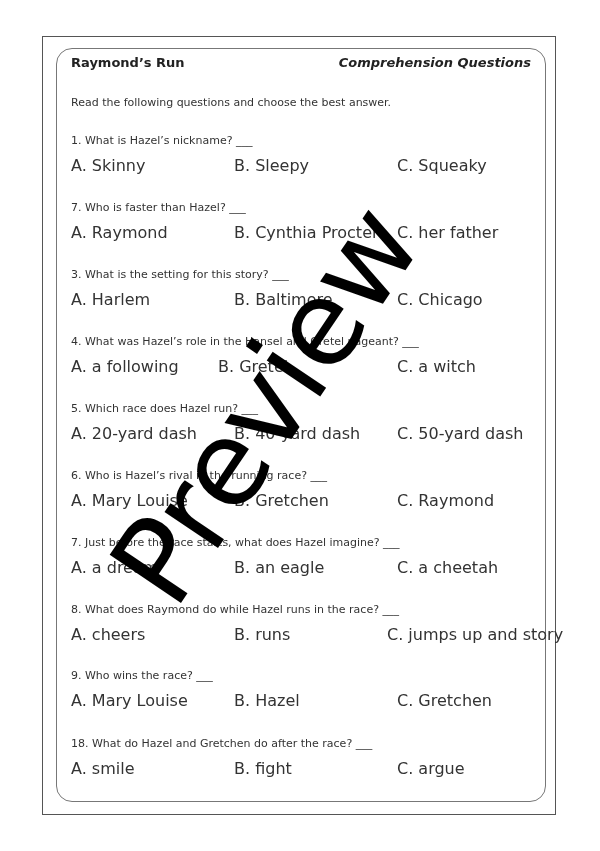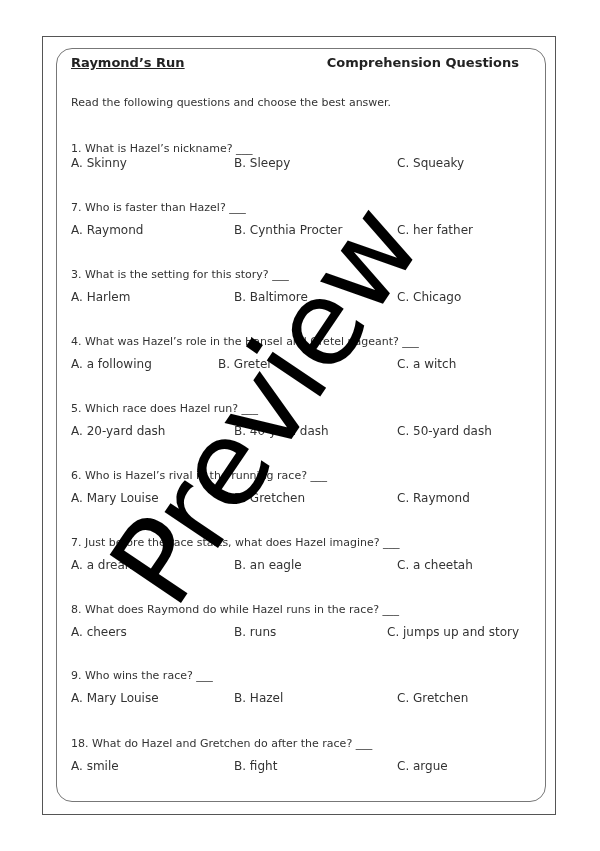--- a/index.html
+++ b/index.html
@@ -3,42 +3,42 @@
 <meta charset="utf-8">
 <style>
   html, body { margin:0; padding:0; background:#ffffff; }
   body { width:600px; height:851px; position:relative; overflow:hidden;
          font-family:"DejaVu Sans","Liberation Sans",sans-serif; color:#333; }
   .outer { position:absolute; left:42px; top:36px; width:514px; height:779px;
            border:1.5px solid #555; box-sizing:border-box; }
   .inner { position:absolute; left:56px; top:48px; width:490px; height:754px;
            border:1.5px solid #777; border-radius:16px; box-sizing:border-box; }
   .hdr { position:absolute; top:55px; font-weight:bold; font-size:13px; color:#222; }
-  .hdr.left { left:71px;text-decoration:underline; }
-  .hdr.right { right:81px; }
+  .hdr.left { left:71px; }
+  .hdr.right { right:69px;font-style:italic; }
   .instr { position:absolute; left:71px; top:96px; font-size:11px; color:#333; }
   .q { position:absolute; left:71px; font-size:11px; color:#333; white-space:nowrap; }
-  .opt { position:absolute; font-size:12px; color:#333; white-space:nowrap; }
+  .opt { position:absolute; font-size:16px; color:#333; white-space:nowrap; }
   .wm { position:absolute; left:265px; top:405px; transform:translate(-50%,-50%) rotate(-56deg);
         font-family:"DejaVu Sans","Liberation Sans",sans-serif; font-size:118px; color:#000;
         letter-spacing:-2px; white-space:nowrap; pointer-events:none; line-height:1; }
 </style>
 </head>
 <body>
 
 <div class="outer"></div>
 <div class="inner"></div>
 
 <div class="hdr left">Raymond’s Run</div>
 <div class="hdr right">Comprehension Questions</div>
 <div class="instr">Read the following questions and choose the best answer.</div>
 
 <div id="qwrap">
 
-  <div class="q" style="top:142px">1. What is Hazel’s nickname? ___</div>
+  <div class="q" style="top:134px">1. What is Hazel’s nickname? ___</div>
   <div class="opt" style="left:71px;top:156px">A. Skinny</div>
   <div class="opt" style="left:234px;top:156px">B. Sleepy</div>
   <div class="opt" style="left:397px;top:156px">C. Squeaky</div>
 
   <div class="q" style="top:201px">7. Who is faster than Hazel? ___</div>
   <div class="opt" style="left:71px;top:223px">A. Raymond</div>
   <div class="opt" style="left:234px;top:223px">B. Cynthia Procter</div>
   <div class="opt" style="left:397px;top:223px">C. her father</div>
 
   <div class="q" style="top:268px">3. What is the setting for this story? ___</div>

